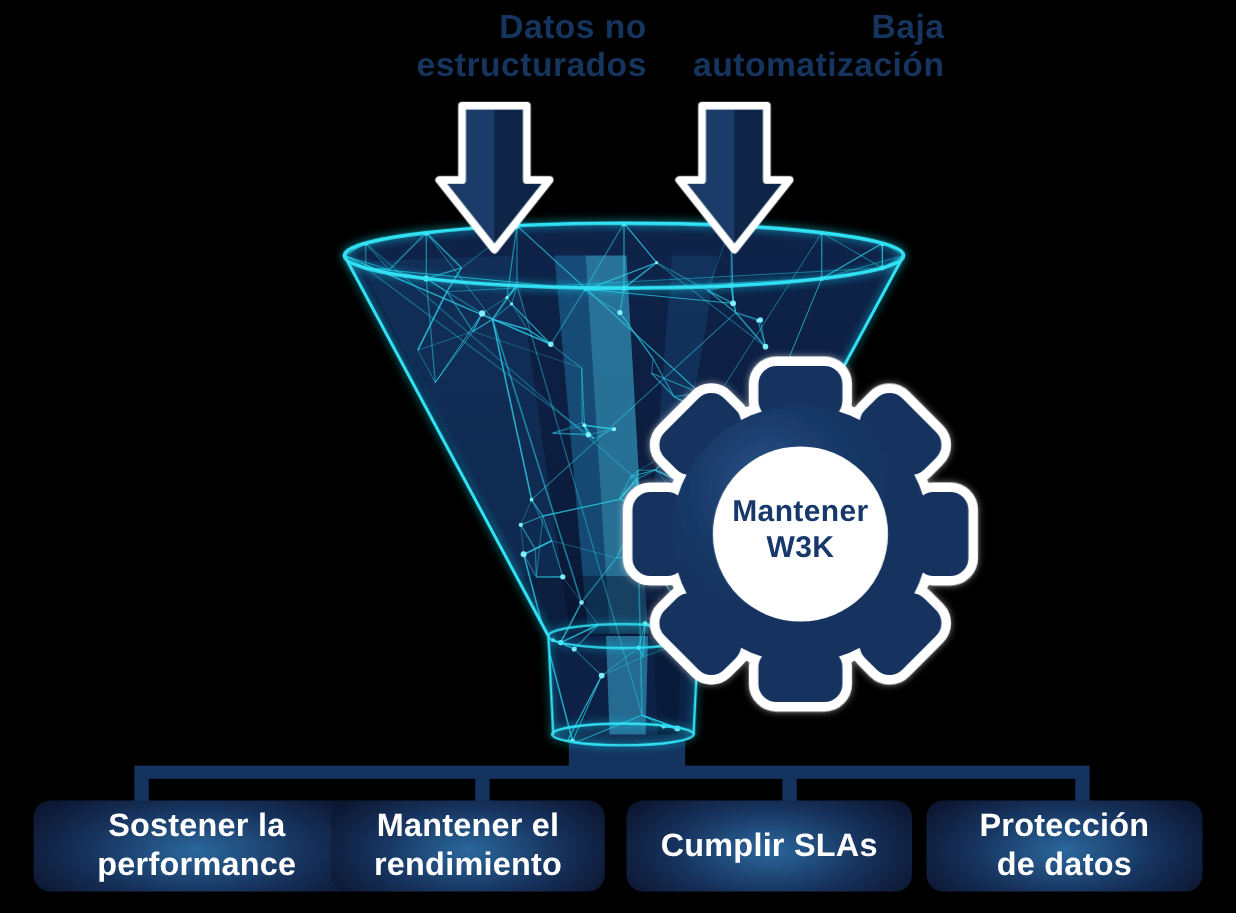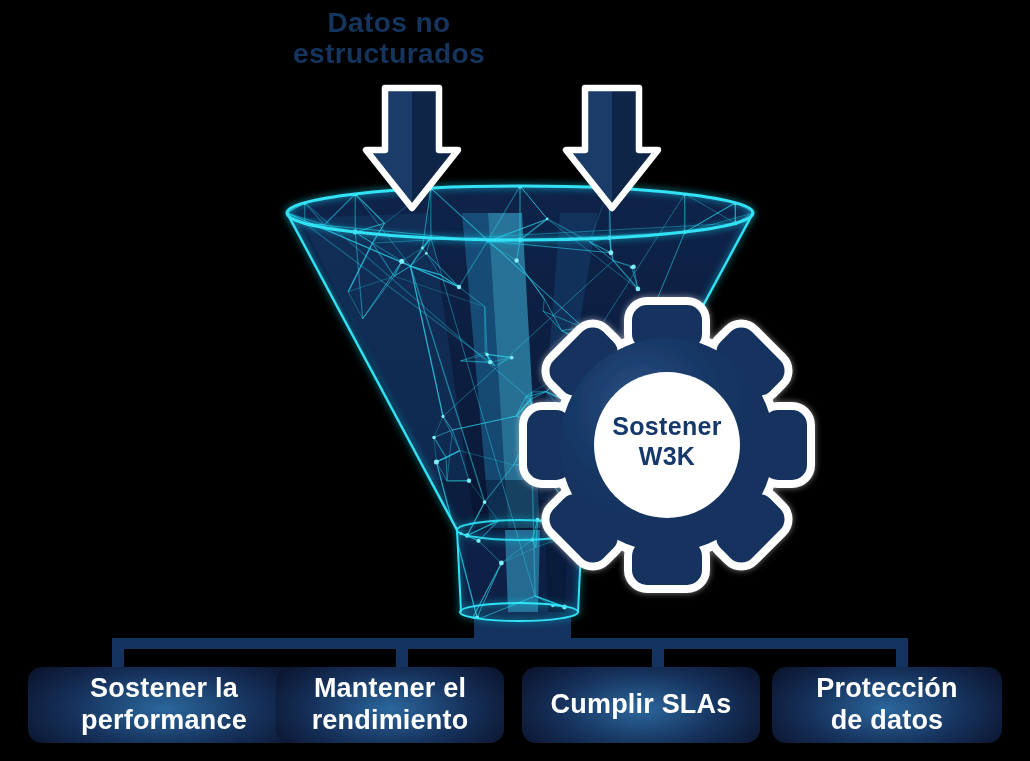--- a/index.html
+++ b/index.html
@@ -1,18 +1,18 @@
 <!DOCTYPE html>
 <html><head>
 <meta charset="utf-8">
 <style>
   html,body{margin:0;padding:0;background:#000;}
   .stage{position:relative;width:1030px;height:761px;background:#000;overflow:hidden;
          font-family:"Liberation Sans",sans-serif;}
-  .top-label{position:absolute;top:8px;width:300px;text-align:center;font-size:28px;
+  .top-label{position:absolute;top:8px;width:300px;text-align:right;font-size:28px;
              line-height:1.1;font-weight:bold;color:#15355f;letter-spacing:.4px;white-space:pre-line;}
   #label-1{left:239px;}
   #label-2{left:487px;}
   svg.scene{position:absolute;left:0;top:0;}
   .gear-label{position:absolute;left:557px;top:411px;width:220px;text-align:center;
               font-size:25px;line-height:1.2;font-weight:bold;color:#16386b;
               white-space:pre-line;letter-spacing:.3px;}
   .out-box{position:absolute;top:667px;height:76px;border-radius:14px;display:flex;
            align-items:center;justify-content:center;text-align:center;color:#fff;
            font-size:27px;font-weight:bold;line-height:1.18;white-space:pre-line;letter-spacing:.2px;
@@ -368,22 +368,24 @@
         <rect x="-35" y="-140" width="70" height="44" rx="15" transform="rotate(315)"></rect>
         <circle r="107"></circle>
       </g>
       <circle r="107" fill="url(#gearHi)"></circle>
       <circle r="73" fill="#ffffff"></circle>
     </g>
   </svg>
 
   <div class="top-label" id="label-1">Datos no
 estructurados</div>
-
-  <div class="gear-label">Sostener
+  <div class="top-label" id="label-2">Baja
+automatización</div>
+
+  <div class="gear-label">Mantener
 W3K</div>
 
   <div class="out-box" id="box-1">
     <span>Sostener la
 performance</span>
   </div>
   <div class="out-box" id="box-2">
     <span>Mantener el
 rendimiento</span>
   </div>

